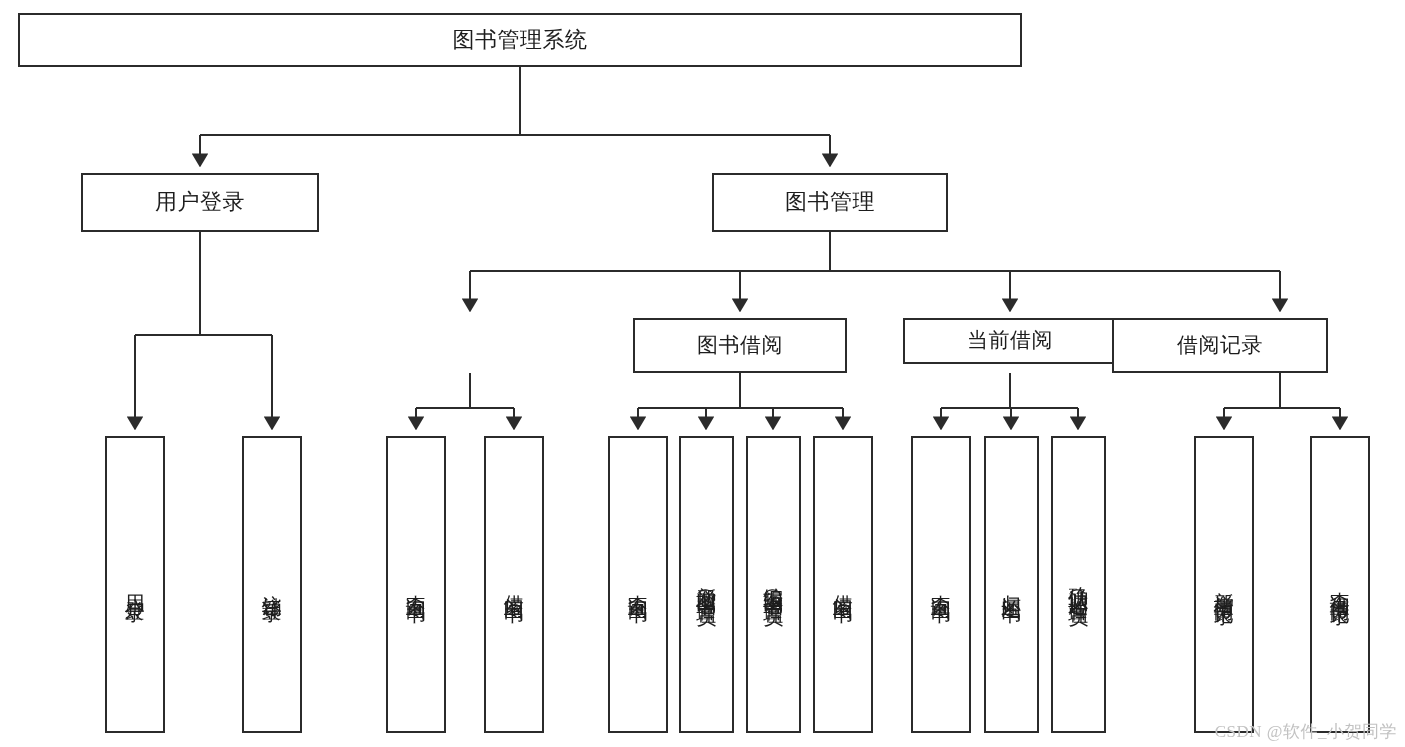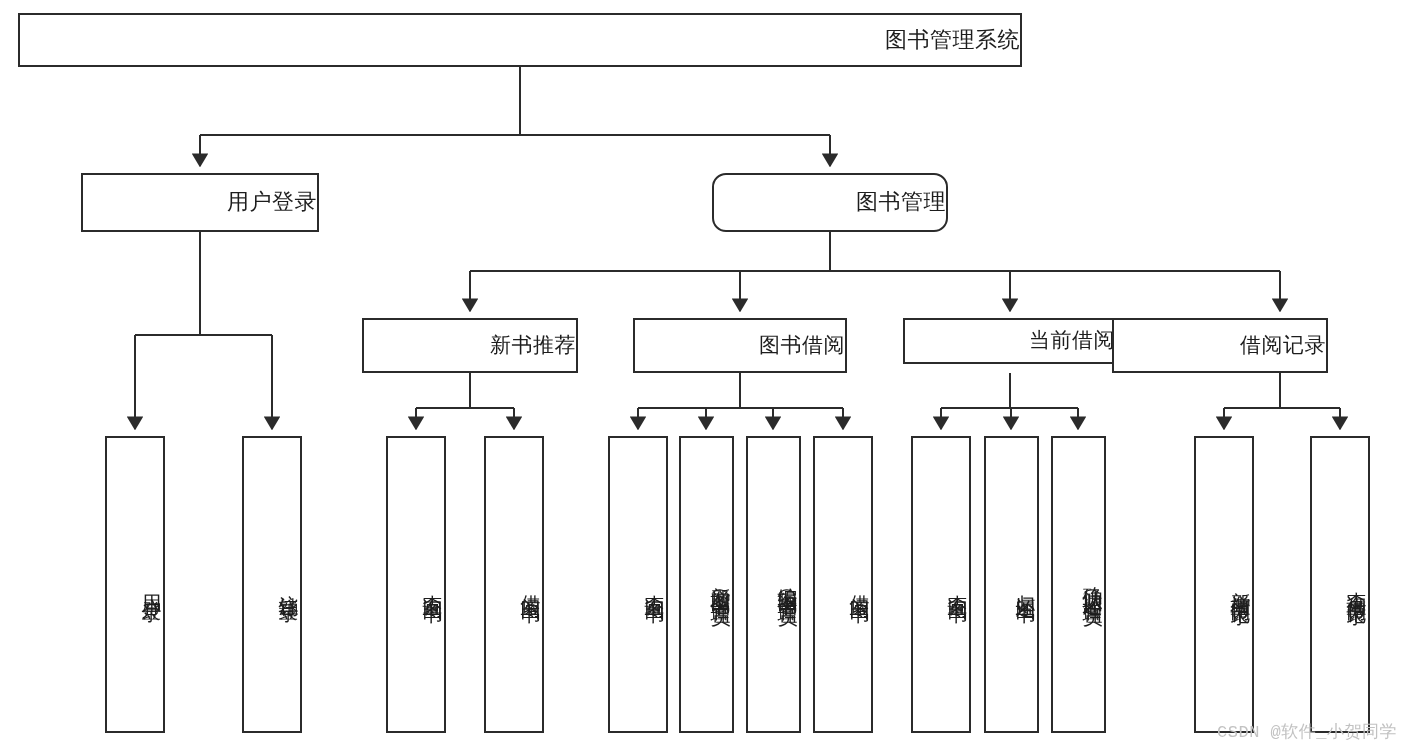--- a/index.html
+++ b/index.html
@@ -25,21 +25,21 @@
     width: 1405px;
     height: 747px;
   }
   .node {
     position: absolute;
     box-sizing: border-box;
     background: #ffffff;
     border: 2px solid #2b2b2b;
     display: flex;
     align-items: center;
-    justify-content: flex-end;
+    justify-content: center;
     z-index: 2;
   }
   .node-label {
     font-size: 21px;
     line-height: 1.12;
     color: #1d1d1d;
     letter-spacing: 0.5px;
     white-space: nowrap;
     text-align: center;
   }
@@ -62,21 +62,21 @@
   }
   #watermark {
     position: absolute;
     right: 8px;
     bottom: 4px;
     font-size: 17px;
     color: #c2c2c2;
     letter-spacing: 0.5px;
     z-index: 5;
     white-space: nowrap;
-    font-family: Liberation Mono, monospace;
+    font-family: Liberation Serif, serif;
   }
 </style>
 </head>
 <body>
 
 <div id="diagram-root">
 
   <svg id="edge-layer" viewBox="0 0 1405 747" width="1405" height="747" xmlns="http://www.w3.org/2000/svg">
     <defs>
       <marker id="arrow" viewBox="0 0 10 12" refX="9" refY="6" markerWidth="7" markerHeight="8.4" orient="auto-start-reverse">
@@ -127,27 +127,24 @@
     </g>
   </svg>
 
   <div class="node root" style="left: 18px; top: 13px; width: 1004px; height: 54px;">
     <span class="node-label">图书管理系统</span>
   </div>
 
   <div class="node level1" style="left: 81px; top: 173px; width: 238px; height: 59px;">
     <span class="node-label">用户登录</span>
   </div>
-  <div class="node level1" style="left: 712px; top: 173px; width: 236px; height: 59px; border-radius: 14px;">
+  <div class="node level1" style="left: 712px; top: 173px; width: 236px; height: 59px;">
     <span class="node-label">图书管理</span>
   </div>
 
-  <div class="node level2" style="left: 362px; top: 318px; width: 216px; height: 55px;">
-    <span class="node-label">新书推荐</span>
-  </div>
   <div class="node level2" style="left: 633px; top: 318px; width: 214px; height: 55px;">
     <span class="node-label">图书借阅</span>
   </div>
   <div class="node level2" style="left: 903px; top: 318px; width: 214px; height: 46px;">
     <span class="node-label">当前借阅</span>
   </div>
   <div class="node level2" style="left: 1112px; top: 318px; width: 216px; height: 55px;">
     <span class="node-label">借阅记录</span>
   </div>
 

